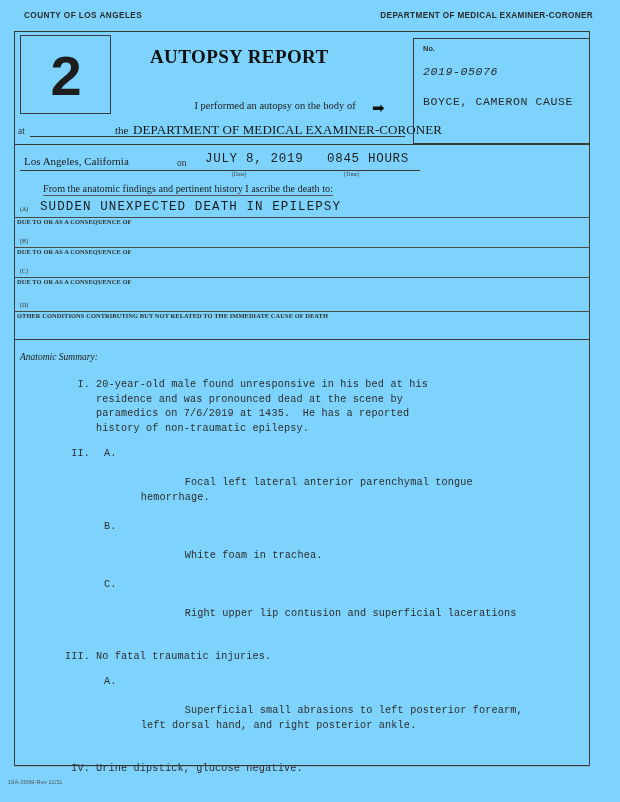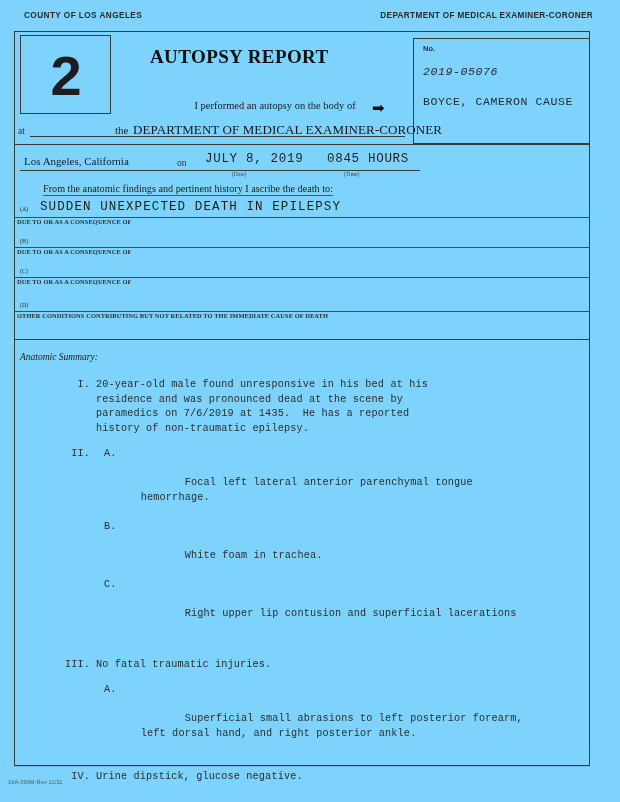--- a/index.html
+++ b/index.html
@@ -451,21 +451,21 @@
           <span class="sl">B.</span>
           <span>White foam in trachea.</span>
         </div>
         <div class="sub">
           <span class="sl">C.</span>
           <span>Right upper lip contusion and superficial lacerations</span>
         </div>
       </div>
     </div>
 
-    <div class="item" style="margin-top:22px;">
+    <div class="item" style="margin-top:14px;">
       <span class="rn">III.</span>
       <span class="body">No fatal traumatic injuries.</span>
       <div class="subs">
         <div class="sub">
           <span class="sl">A.</span>
           <span>Superficial small abrasions to left posterior forearm,
    left dorsal hand, and right posterior ankle.</span>
         </div>
       </div>
     </div>

